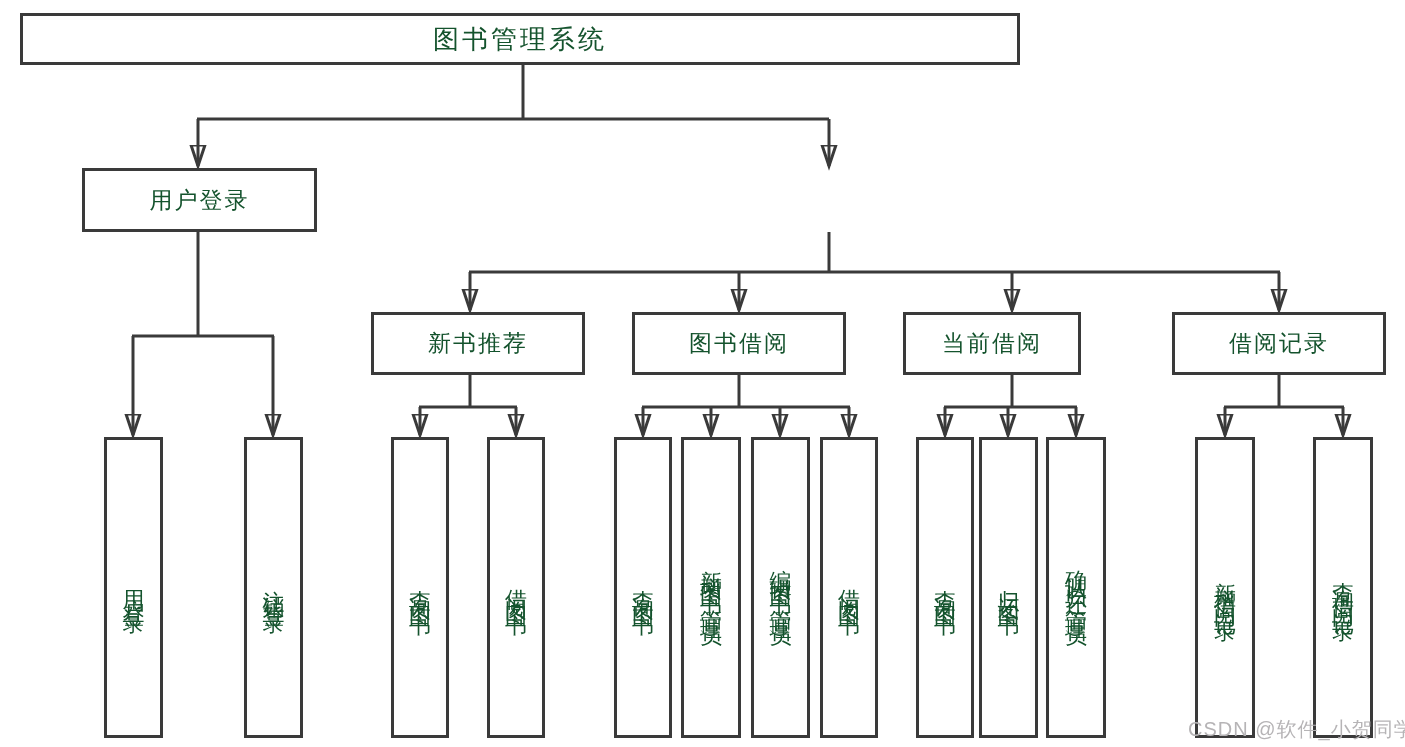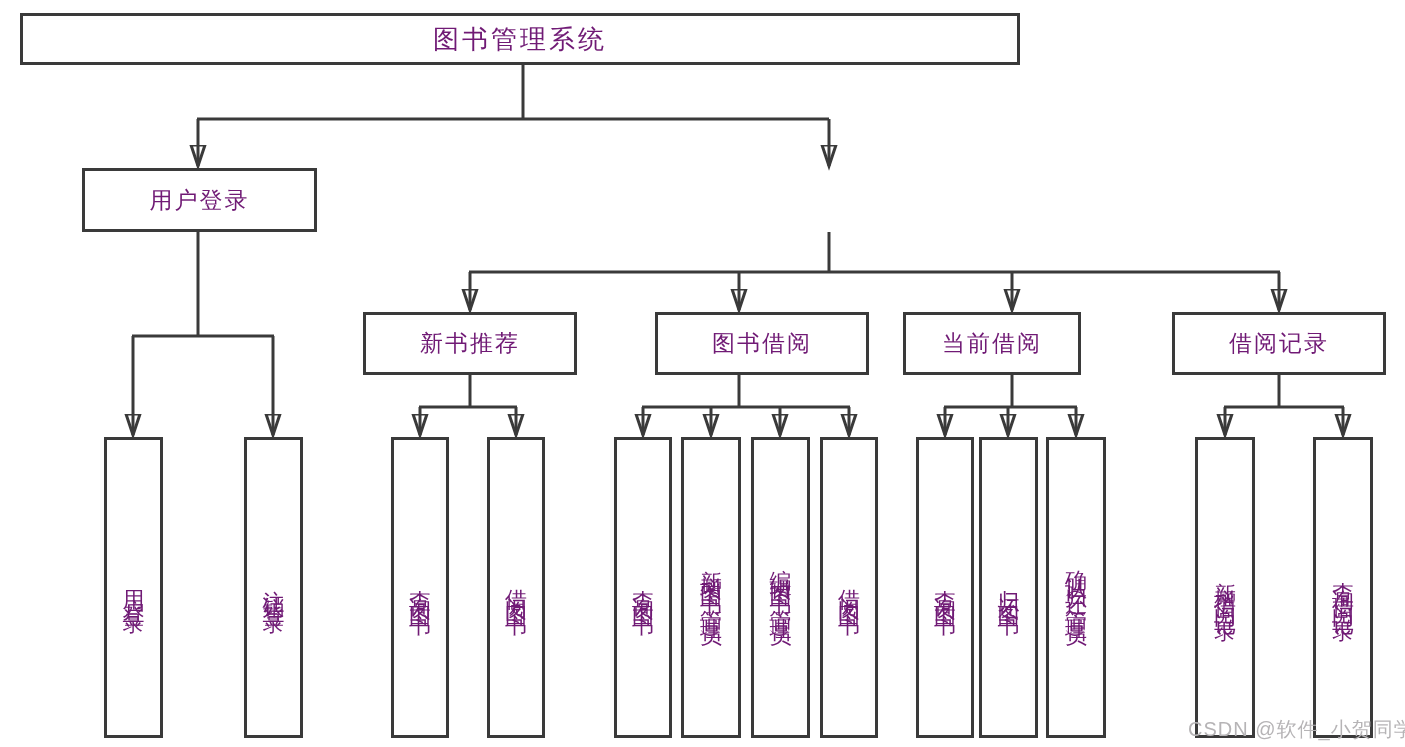--- a/index.html
+++ b/index.html
@@ -28,21 +28,21 @@
     fill: none;
   }
   .node {
     position: absolute;
     box-sizing: border-box;
     border: 3px solid #3a3a3a;
     background: #ffffff;
     display: flex;
     align-items: center;
     justify-content: center;
-    color: #701a75;
+    color: #14532d;
     z-index: 2;
   }
   .h-node {
     font-size: 23px;
     letter-spacing: 2px;
     line-height: 1;
     white-space: nowrap;
   }
   .root-node {
     font-size: 26px;
@@ -131,22 +131,22 @@
       <path d="M1224 407 H1344"></path>
       <path d="M1225 407 V435" marker-end="url(#arrow)"></path>
       <path d="M1343 407 V435" marker-end="url(#arrow)"></path>
     </g>
   </svg>
 
   <div class="node h-node root-node" style="left:20px; top:13px; width:1000px; height:52px;">图书管理系统</div>
 
   <div class="node h-node" style="left:82px; top:168px; width:235px; height:64px;">用户登录</div>
 
-  <div class="node h-node" style="left:363px; top:312px; width:214px; height:63px;">新书推荐</div>
-  <div class="node h-node" style="left:655px; top:312px; width:214px; height:63px;">图书借阅</div>
+  <div class="node h-node" style="left:371px; top:312px; width:214px; height:63px;">新书推荐</div>
+  <div class="node h-node" style="left:632px; top:312px; width:214px; height:63px;">图书借阅</div>
   <div class="node h-node" style="left:903px; top:312px; width:178px; height:63px;">当前借阅</div>
   <div class="node h-node" style="left:1172px; top:312px; width:214px; height:63px;">借阅记录</div>
 
   <div class="node v-node" style="left:104px; top:437px; width:59px; height:301px;">用户登录</div>
   <div class="node v-node" style="left:244px; top:437px; width:59px; height:301px;">注销登录</div>
 
   <div class="node v-node" style="left:391px; top:437px; width:58px; height:301px;">查询图书</div>
   <div class="node v-node" style="left:487px; top:437px; width:58px; height:301px;">借阅图书</div>
 
   <div class="node v-node" style="left:614px; top:437px; width:58px; height:301px;">查询图书</div>

